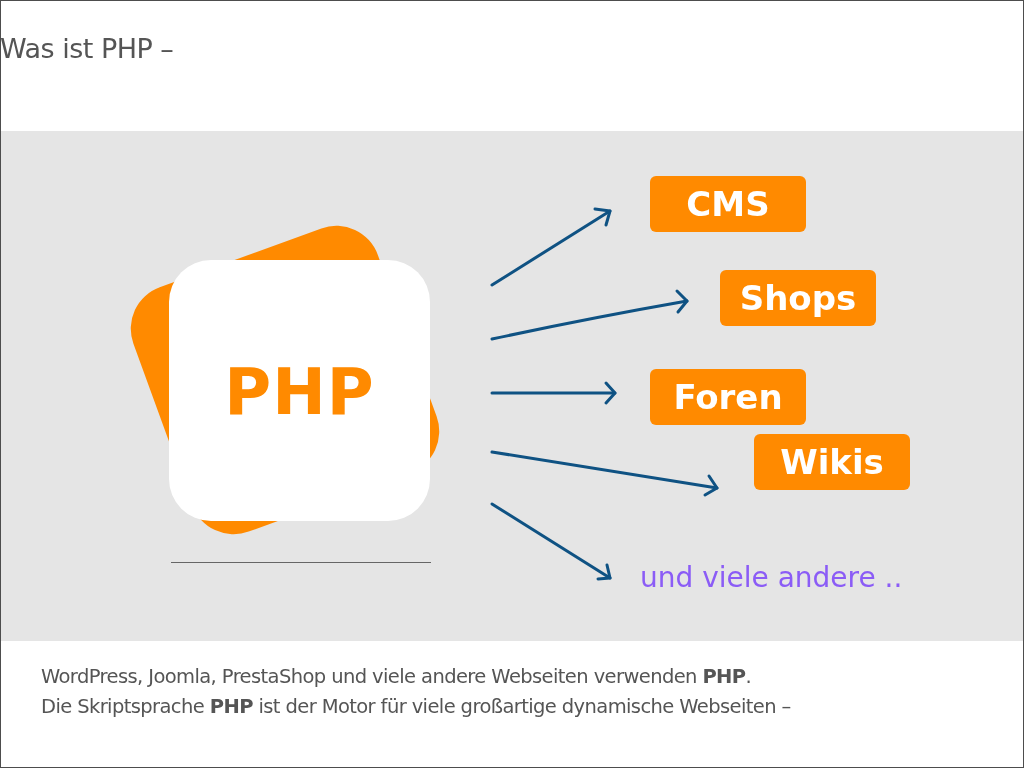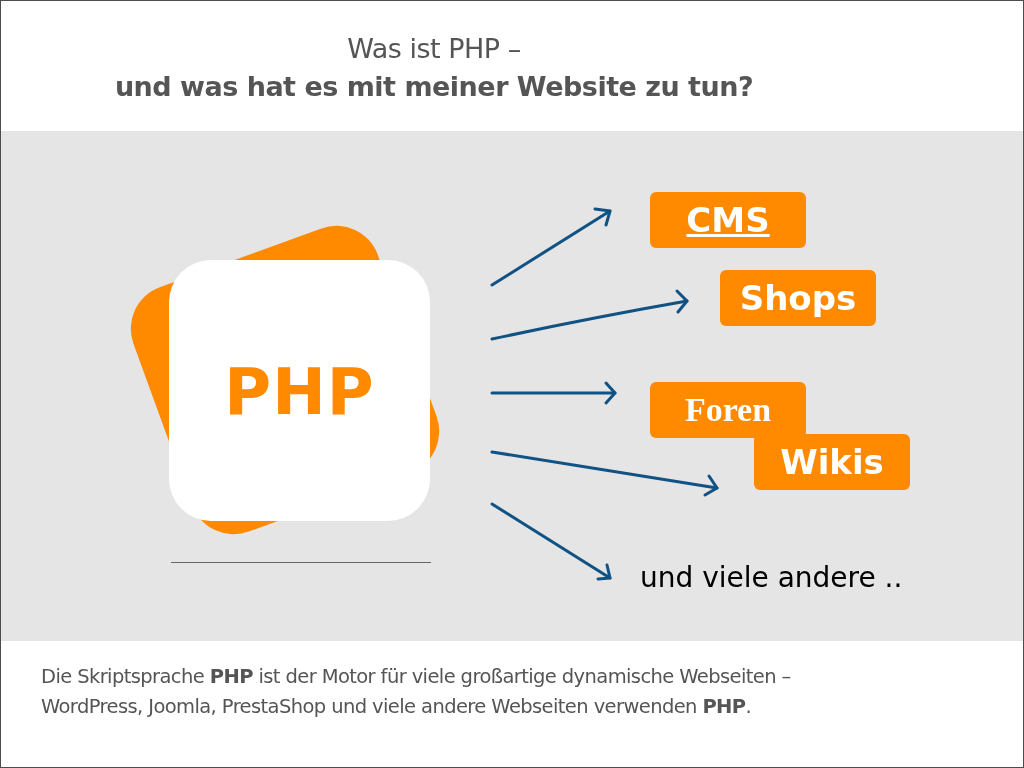--- a/index.html
+++ b/index.html
@@ -6,21 +6,21 @@
   body {
     width: 1024px; height: 768px; position: relative; overflow: hidden;
     background: #ffffff;
     font-family: "DejaVu Sans", "Liberation Sans", sans-serif;
   }
   .frame {
     position: absolute; left: 0; top: 0; width: 1022px; height: 766px;
     border: 1px solid #4d4d4d; background: #fff;
   }
   .title {
-    position: absolute; left: 0; top: 30px; width: 868px; text-align: center;
+    position: absolute; left: 0; top: 30px; width: 868px; text-align: left;
     color: #555555;
   }
   .title .line1 { font-size: 27px; line-height: 38px; font-weight: normal; letter-spacing: -0.5px; }
   .title .line2 { font-size: 27px; line-height: 38px; font-weight: bold; letter-spacing: -0.5px; }
   .band {
     position: absolute; left: 1px; top: 131px; width: 1022px; height: 510px;
     background: #e5e5e5;
   }
   .logo-back {
     position: absolute; left: 155px; top: 250px; width: 260px; height: 260px;
@@ -36,36 +36,35 @@
   }
   .logo-underline {
     position: absolute; left: 171px; top: 562px; width: 260px; height: 1px; background: #666;
   }
   .arrows { position: absolute; left: 0; top: 0; }
   .tag {
     position: absolute; height: 56px; width: 156px; background: #ff8a00; border-radius: 6px;
     color: #fff; font-weight: bold; font-size: 34px; line-height: 56px; text-align: center;
   }
   .more {
-    position: absolute; left: 640px; top: 558px; font-size: 28px; color: #000000; line-height: 40px;
+    position: absolute; left: 640px; top: 558px; font-size: 28px; color: #8b5cf6; line-height: 40px;
   }
   .caption {
     position: absolute; left: 41px; top: 662px; width: 960px; color: #555555;
     font-size: 19.5px; line-height: 30px; letter-spacing: -0.6px;
   }
   .caption b { font-weight: bold; }
 </style>
 </head>
 <body>
 
 <div class="frame"></div>
 
 <div class="title">
   <div class="line1">Was ist PHP –</div>
-  <div class="line2">und was hat es mit meiner Website zu tun?</div>
 </div>
 
 <div class="band"></div>
 
 <div class="logo-back"></div>
 <div class="logo-front"></div>
 <div class="logo-text">PHP</div>
 <div class="logo-underline"></div>
 
 <svg class="arrows" width="1024" height="768">
@@ -86,23 +85,23 @@
       <line x1="492" y1="452" x2="717" y2="488"></line>
       <polyline points="709,476 717,488 705,495"></polyline>
     </g>
     <g>
       <line x1="492" y1="504" x2="610" y2="578"></line>
       <polyline points="598,579 610,578 607,565"></polyline>
     </g>
   </g>
 </svg>
 
-<div class="tag" style="left:650px; top:192px;text-decoration:underline;">CMS</div>
+<div class="tag" style="left:650px; top:176px;">CMS</div>
 <div class="tag" style="left:720px; top:270px;">Shops</div>
-<div class="tag" style="left:650px; top:382px;font-family:Liberation Serif, serif;">Foren</div>
+<div class="tag" style="left:650px; top:369px;">Foren</div>
 <div class="tag" style="left:754px; top:434px;">Wikis</div>
 
 <div class="more">und viele andere ..</div>
 
 <div class="caption">
+  <div><span>WordPress, Joomla, PrestaShop und viele andere Webseiten verwenden </span><b>PHP</b><span>.</span></div>
   <div><span>Die Skriptsprache </span><b>PHP</b><span> ist der Motor für viele großartige dynamische Webseiten –</span></div>
-  <div><span>WordPress, Joomla, PrestaShop und viele andere Webseiten verwenden </span><b>PHP</b><span>.</span></div>
 </div>
 
 </body></html>

